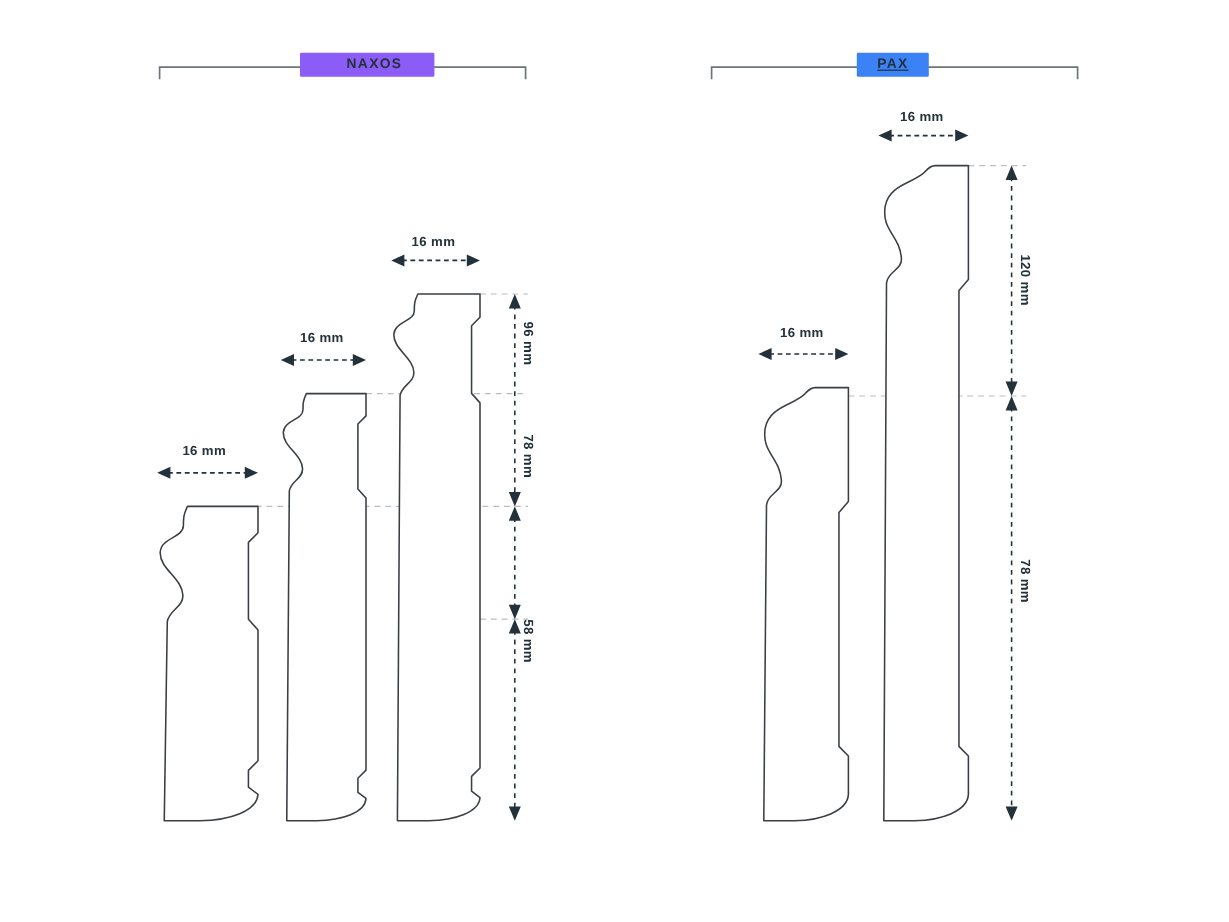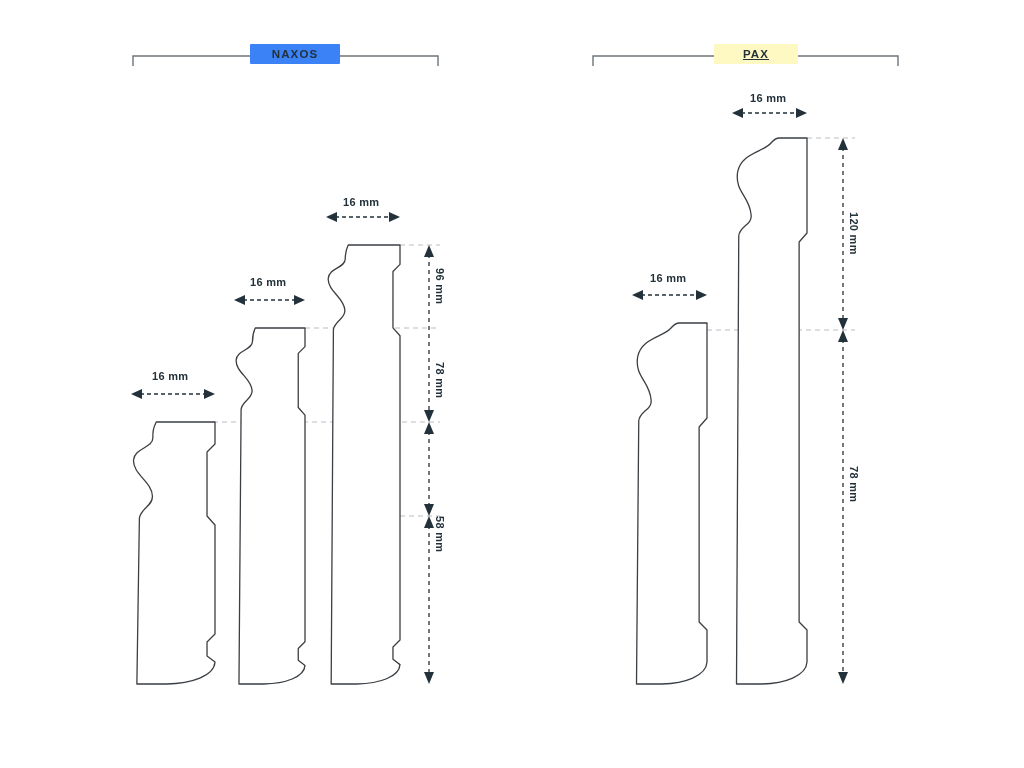--- a/index.html
+++ b/index.html
@@ -104,26 +104,26 @@
         <path d="M 843 138 L 838 150 L 848 150 Z" fill="#22313a"></path>
         <path d="M 843 330 L 838 318 L 848 318 Z" fill="#22313a"></path>
       </g>
       <g>
         <line x1="843" y1="339" x2="843" y2="675" stroke="#22313a" stroke-width="1.3" stroke-dasharray="4 4"></line>
         <path d="M 843 330 L 838 342 L 848 342 Z" fill="#22313a"></path>
         <path d="M 843 684 L 838 672 L 848 672 Z" fill="#22313a"></path>
       </g>
     </svg>
   <div id="overlay">
-      <div class="grp-label" style="left: 250px; top: 44px; width: 90px; height: 20px; background: #3b82f6;">NAXOS</div>
+      <div class="grp-label" style="left: 250px; top: 44px; width: 100px; height: 20px; background: #8b5cf6; padding-left: 12px;">NAXOS</div>
       <div class="dimtext" style="left: 152px; top: 370px;">16 mm</div>
       <div class="dimtext" style="left: 250px; top: 276px;">16 mm</div>
       <div class="dimtext" style="left: 343px; top: 196px;">16 mm</div>
       <div class="dimtext vert" style="left: 446px; top: 268px;">96 mm</div>
       <div class="dimtext vert" style="left: 446px; top: 362px;">78 mm</div>
       <div class="dimtext vert" style="left: 446px; top: 516px;">58 mm</div>
-      <div class="grp-label" style="left: 714px; top: 44px; width: 84px; height: 20px; background: #fef9c3; text-decoration: underline;">PAX</div>
+      <div class="grp-label" style="left: 714px; top: 44px; width: 60px; height: 20px; background: #3b82f6; text-decoration: underline;">PAX</div>
       <div class="dimtext" style="left: 650px; top: 272px;">16 mm</div>
       <div class="dimtext" style="left: 750px; top: 92px;">16 mm</div>
       <div class="dimtext vert" style="left: 860px; top: 212px;">120 mm</div>
       <div class="dimtext vert" style="left: 860px; top: 466px;">78 mm</div>
     </div>
 </div>
 
 </body></html>

